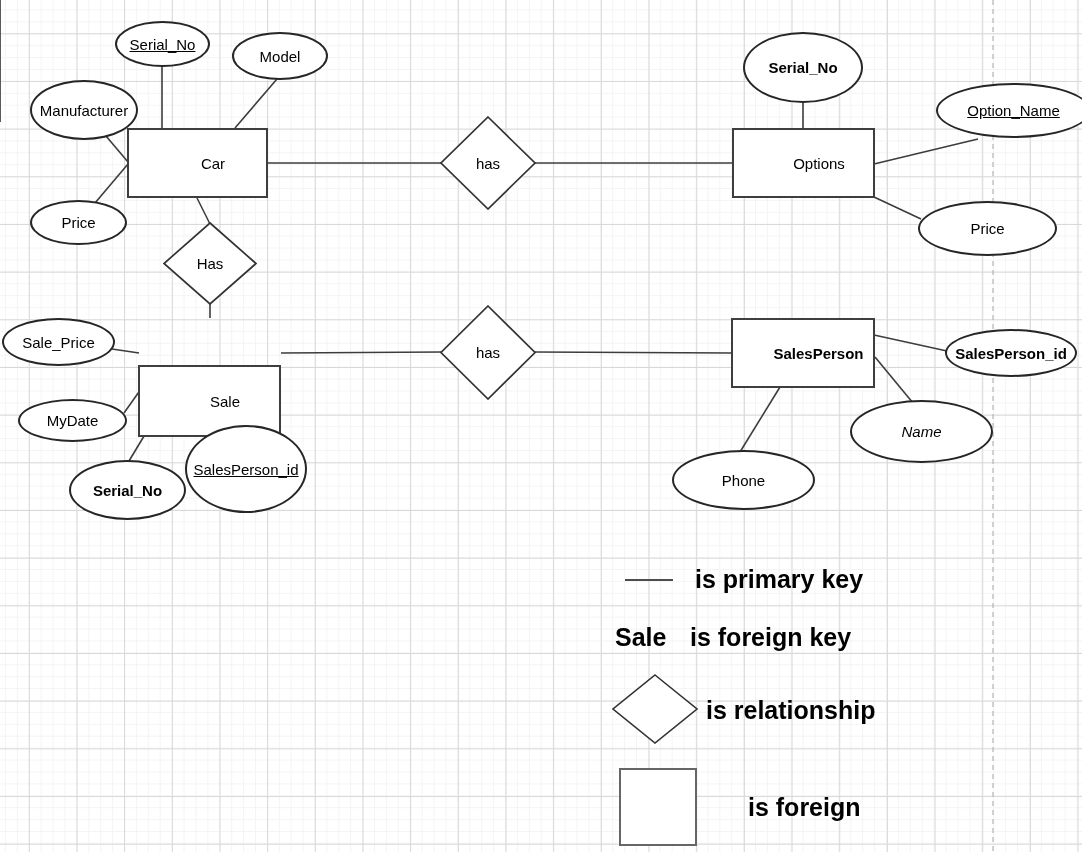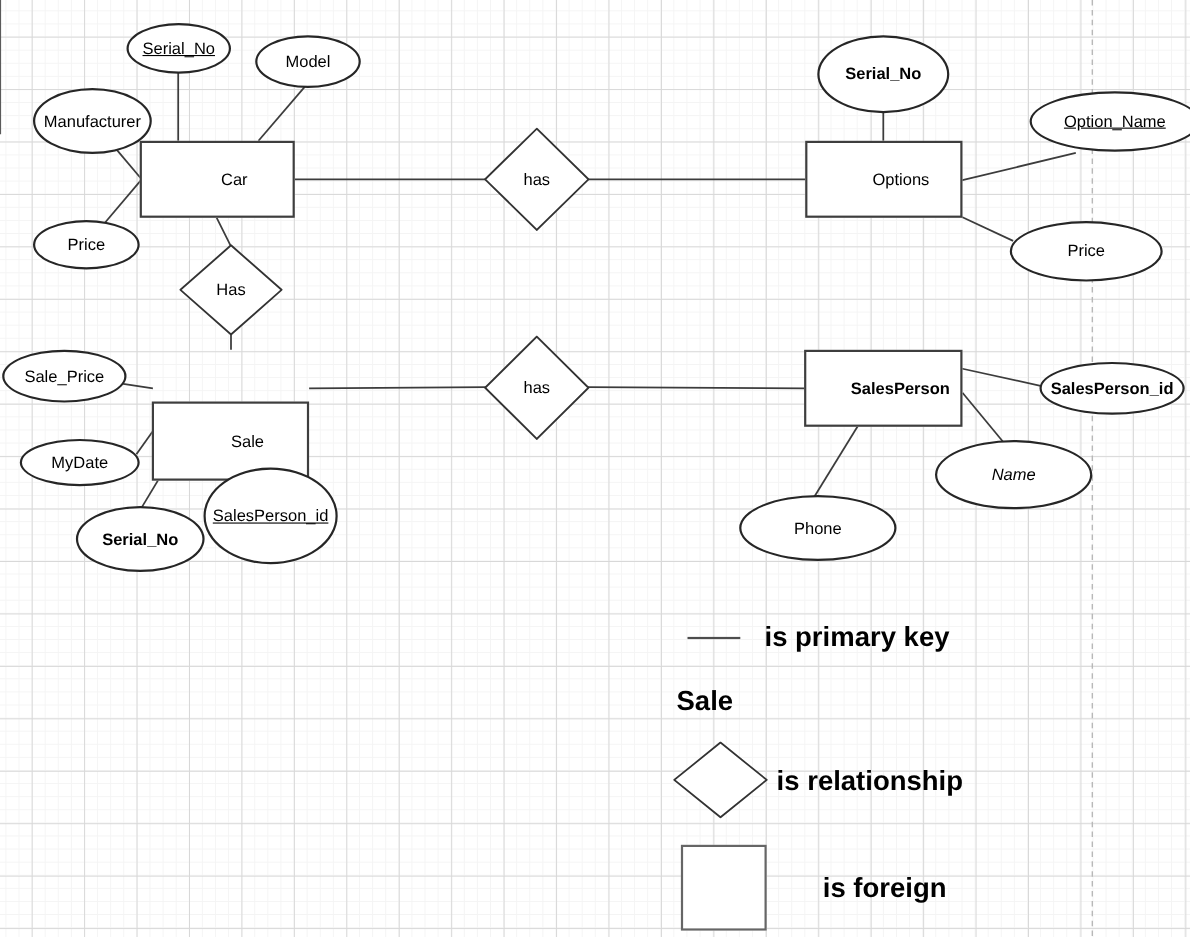--- a/index.html
+++ b/index.html
@@ -201,20 +201,21 @@
     <span>Name</span>
   </div>
   <div class="attr" style="left:672px; top:450px; width:143px; height:60px;">
     <span>Phone</span>
   </div>
 
   <div class="legend-line"></div>
   <div class="legend-text" style="left:695px; top:564px;">is primary key</div>
 
   <div class="legend-text" style="left:615px; top:622px;">Sale</div>
+  <div class="legend-text" style="left:690px; top:622px;">is foreign key</div>
 
   <div class="diamond" style="left:612px; top:674px; width:86px; height:70px;">
     <svg width="86" height="70" viewBox="0 0 86 70">
       <polygon points="43,1 85,35 43,69 1,35" fill="#ffffff" stroke="#333333" stroke-width="1.6"></polygon>
     </svg>
   </div>
   <div class="legend-text" style="left:706px; top:695px;">is relationship</div>
 
   <div class="legend-square"></div>
   <div class="legend-text" style="left:748px; top:792px;">is foreign</div>

